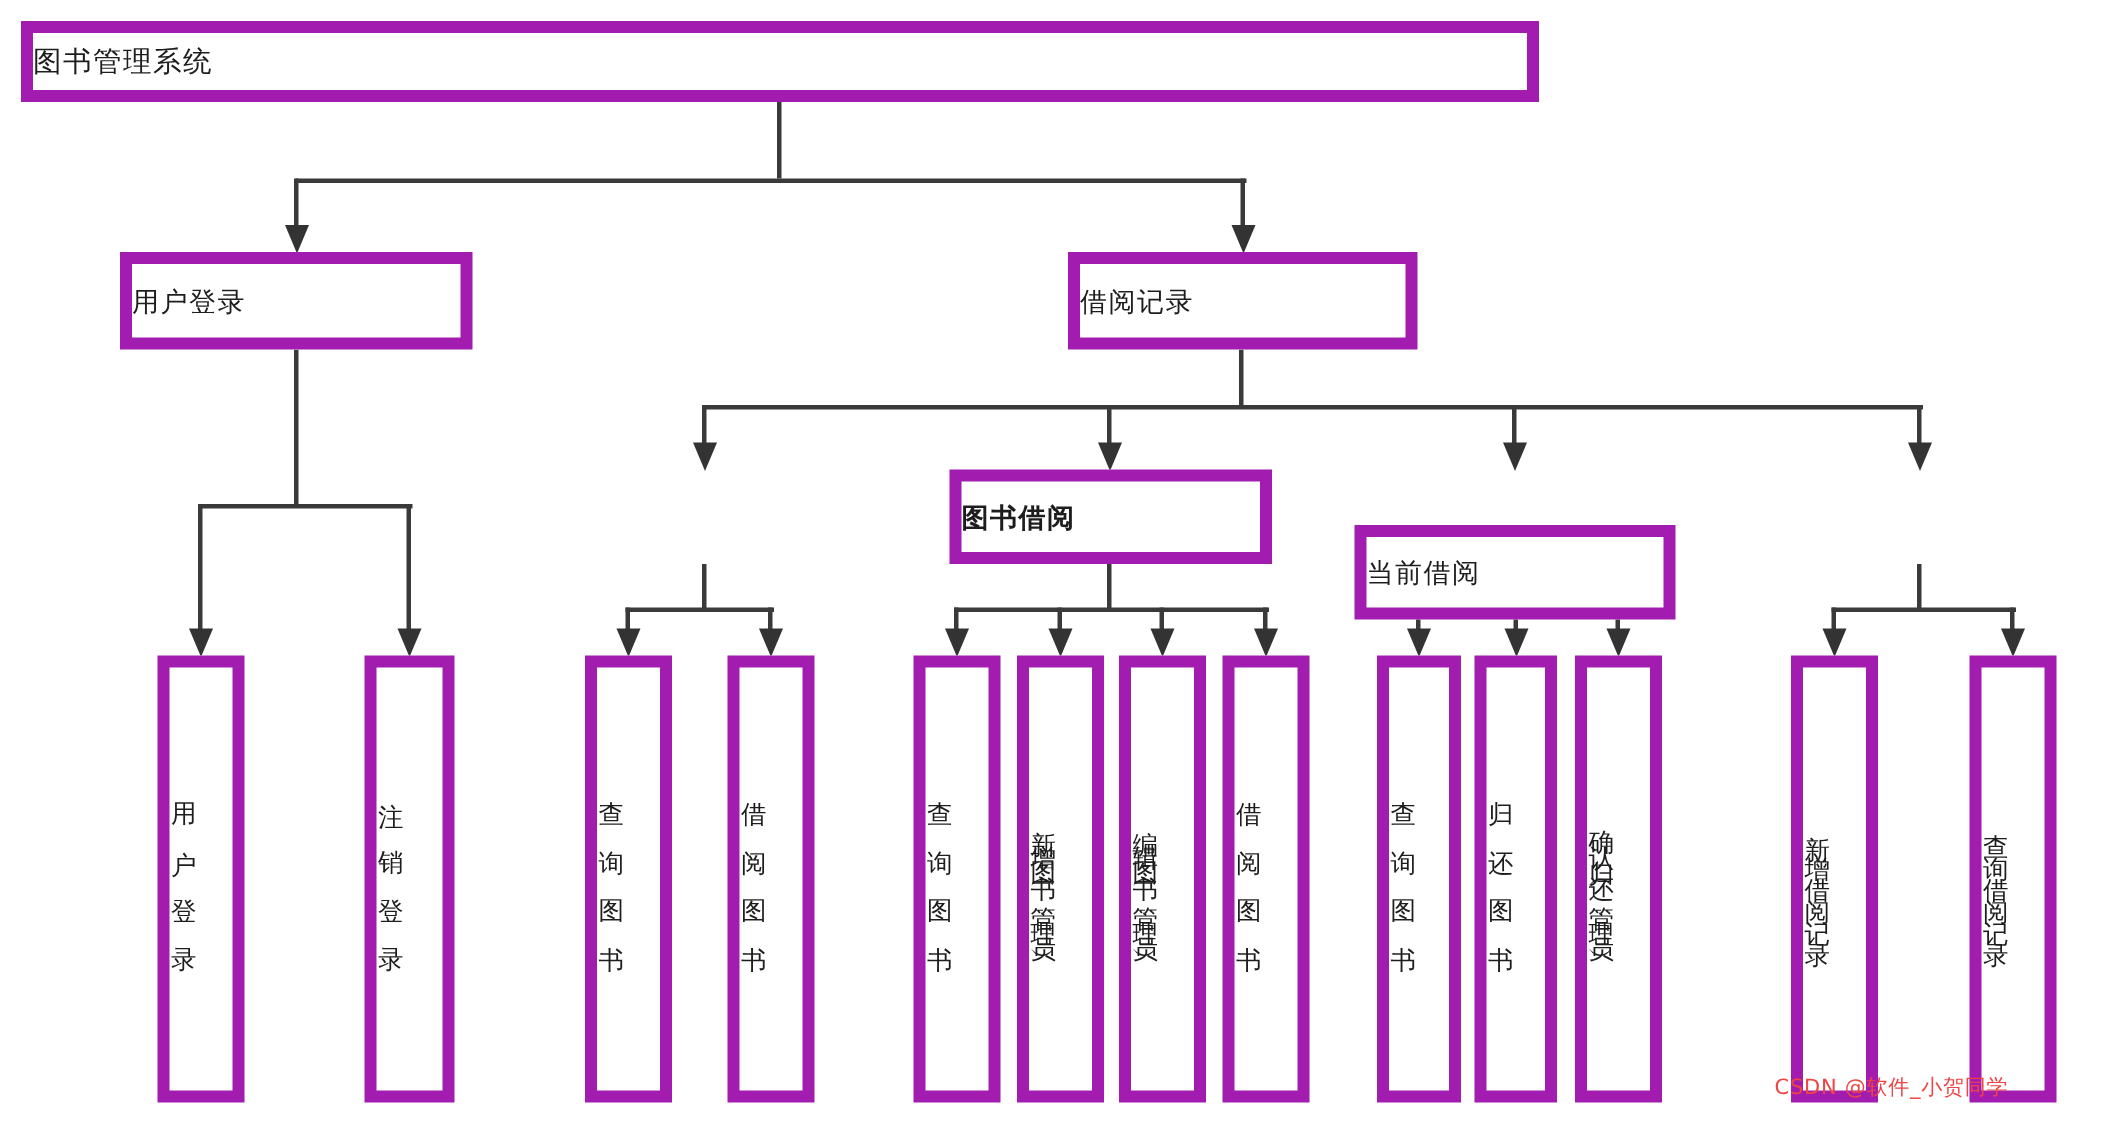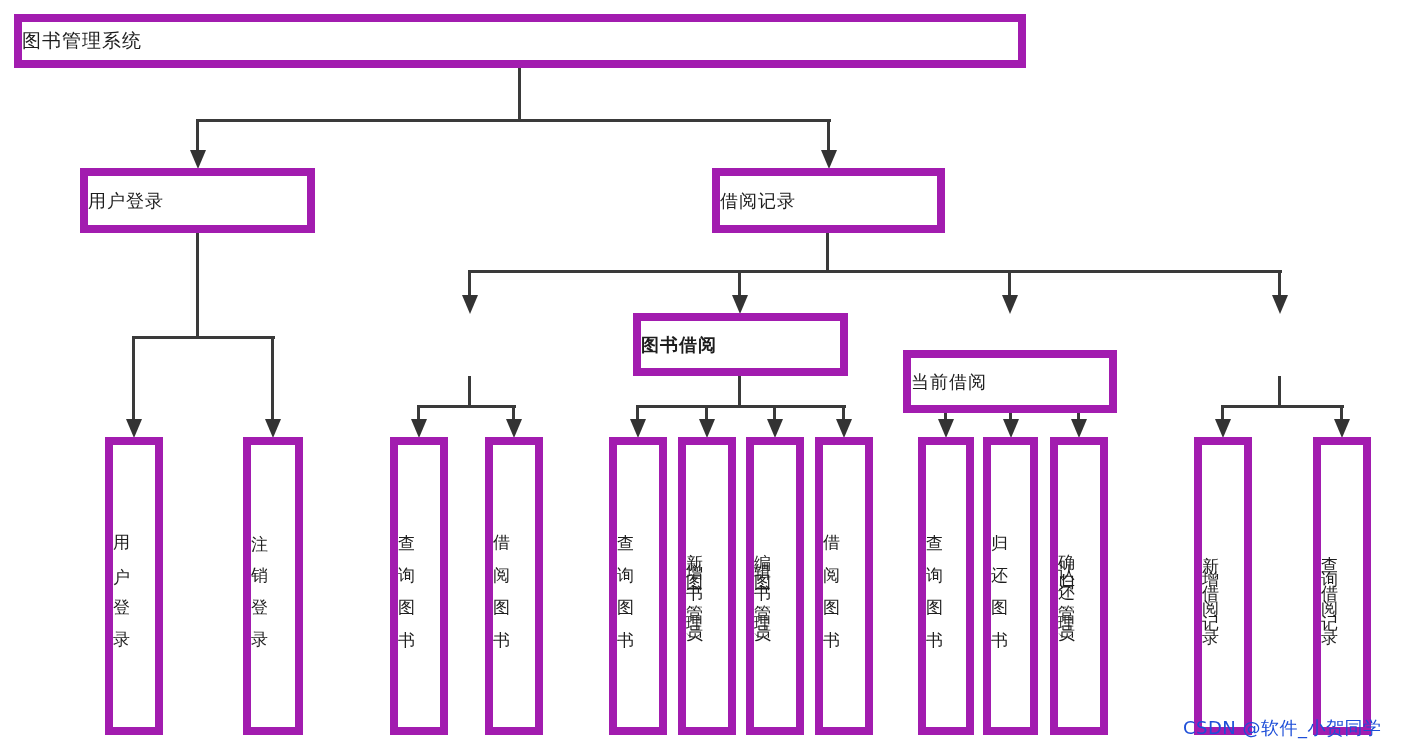--- a/index.html
+++ b/index.html
@@ -23,21 +23,21 @@
   .sp9{letter-spacing:0.6em;}
   .vl{position:absolute;width:3px;background:#3a3a3a;z-index:1;}
   .hl{position:absolute;height:3px;background:#3a3a3a;z-index:1;}
   .ah{
     position:absolute;width:0;height:0;z-index:1;
     border-left:8px solid transparent;border-right:8px solid transparent;
     border-top:19px solid #333333;
   }
   .watermark{
     position:absolute;left:1183px;top:716px;z-index:5;
-    font-size:18px;color:#1d4ed8;letter-spacing:0.5px;white-space:nowrap;
+    font-size:14px;color:#ef4444;letter-spacing:0.5px;white-space:nowrap;
   }
 </style>
 </head>
 <body>
 
 <div id="canvas">
 
   <div class="box root" style="left:14px;top:14px;width:1012px;height:54px;">
     <span>图书管理系统</span>
   </div>

